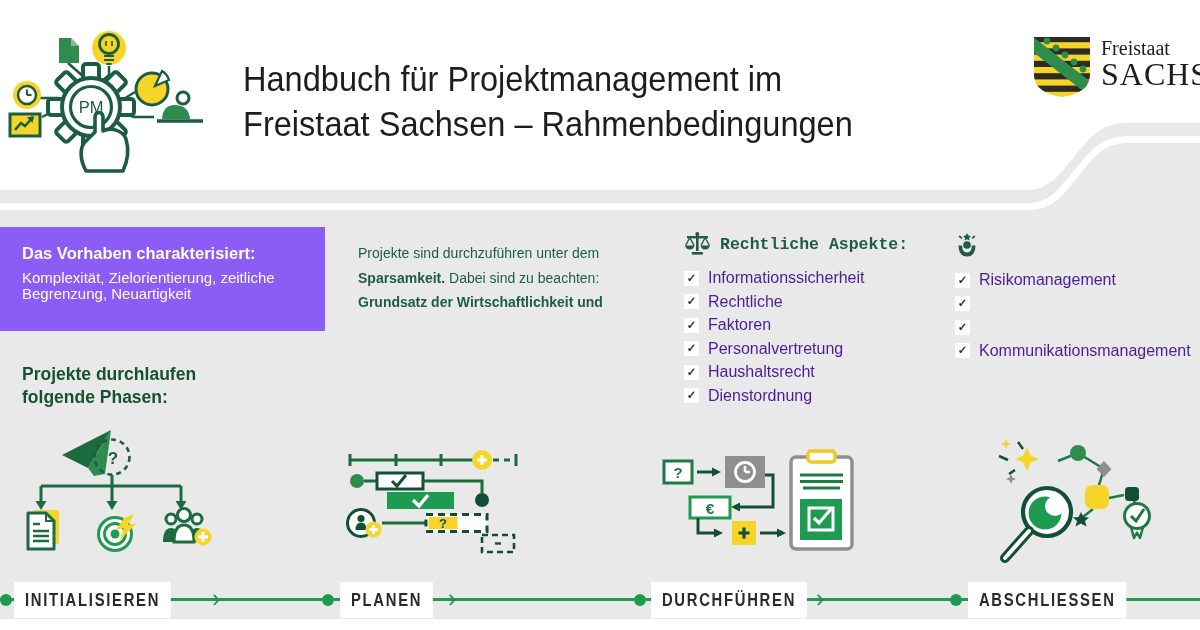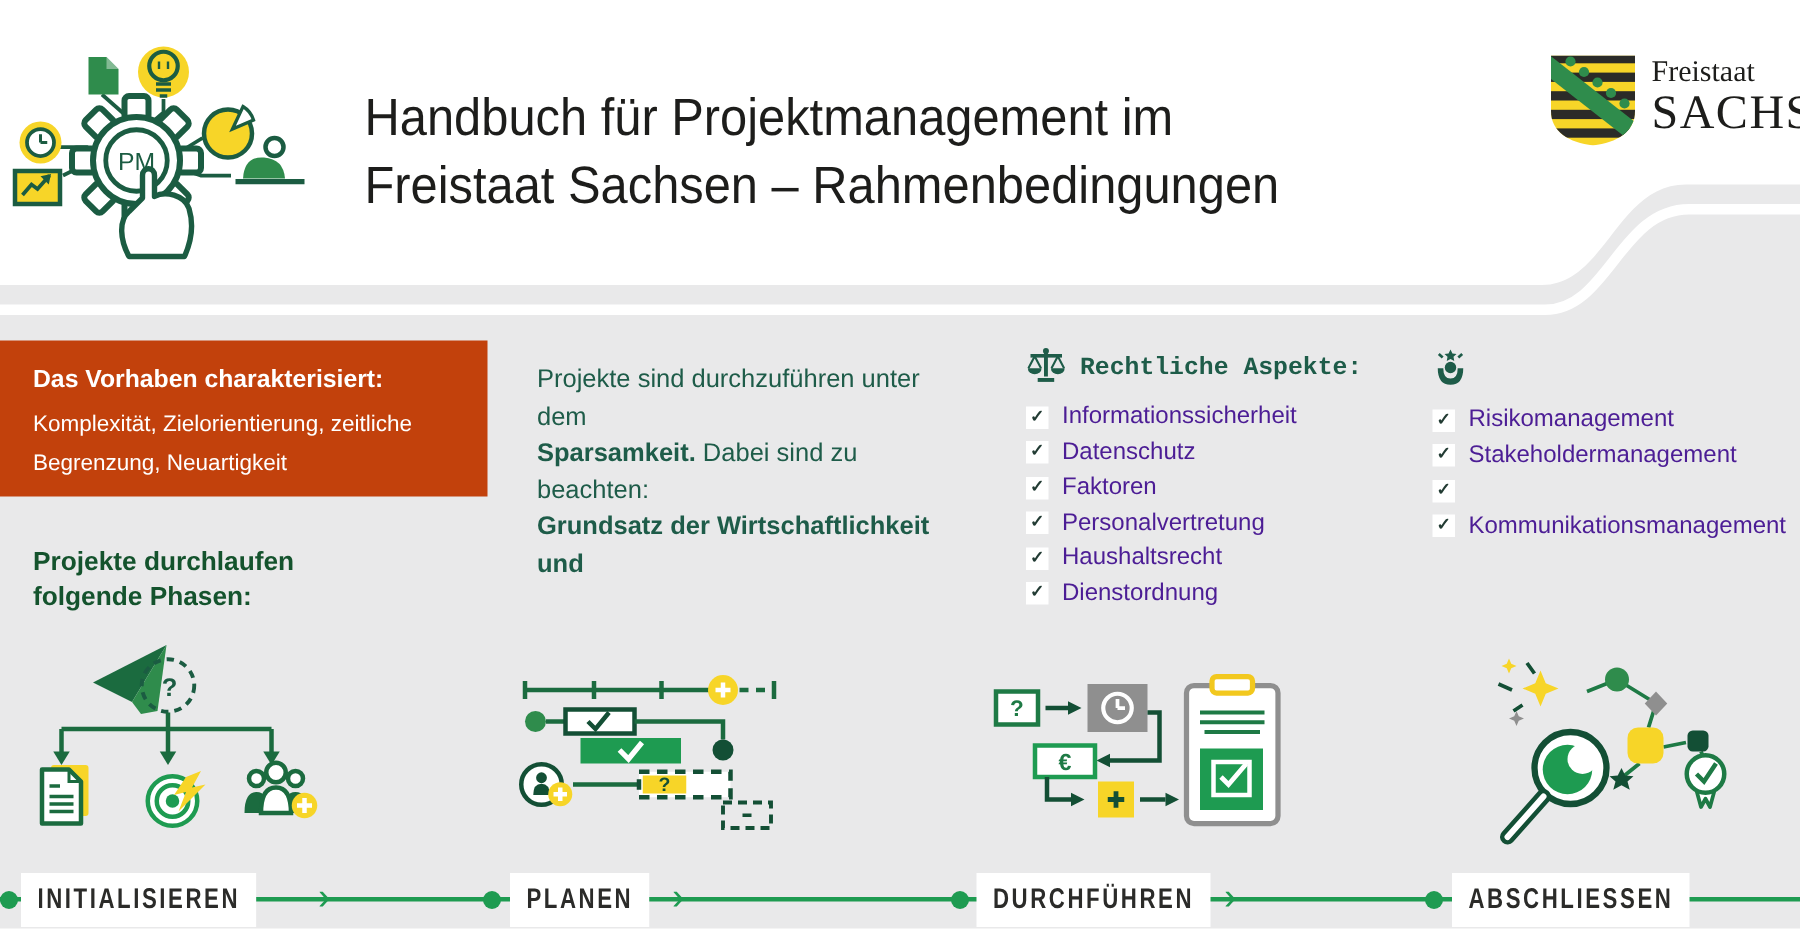--- a/index.html
+++ b/index.html
@@ -21,29 +21,29 @@
     transform:scaleX(.93);transform-origin:0 0;white-space:nowrap;
   }
   .logo{position:absolute;left:1033px;top:36px;display:flex;gap:10px;}
   .logo-text{padding-top:2px;font-family:"Liberation Serif", serif;color:#1d1d1b;white-space:nowrap;}
   .lt1{font-size:20px;line-height:20px;}
   .lt2{font-size:32px;line-height:32px;letter-spacing:1px;}
 
   
   .char-box{
     position:absolute;left:0;top:227px;width:281px;height:69px;
-    background:#c2410c;color:#ffffff;padding:17px 22px 18px 22px;
+    background:#8b5cf6;color:#ffffff;padding:17px 22px 18px 22px;
   }
   .char-box .cb-title{font-size:16.5px;font-weight:bold;margin-bottom:7px;}
-  .char-box .cb-body{font-size:15px;line-height:26px;}
+  .char-box .cb-body{font-size:15px;line-height:16px;}
 
   
   .principle{
     position:absolute;left:358px;top:241px;width:266px;
-    color:#1E5C49;font-size:17px;line-height:24.5px;
+    color:#1E5C49;font-size:14px;line-height:24.5px;
   }
   .principle b{font-weight:bold;}
 
   
   .sect{position:absolute;}
   .sect-head{display:flex;align-items:center;gap:9px;color:#1E5C49;font-weight:bold;font-size:16.5px;font-family:Liberation Mono, monospace;}
   .sect-head .sicon{flex:none;display:block;}
   .chk-list{margin-top:14px;}
   .chk-row{display:flex;align-items:center;gap:9px;margin-bottom:7.5px;height:16px;}
   .cb{
@@ -216,21 +216,21 @@
       </svg>
       <span>Rechtliche Aspekte:</span>
     </div>
     <div class="chk-list">
       <div class="chk-row">
           <span class="cb">✓</span>
           <span class="chk-label">Informationssicherheit</span>
         </div>
       <div class="chk-row">
           <span class="cb">✓</span>
-          <span class="chk-label">Datenschutz</span>
+          <span class="chk-label">Rechtliche</span>
         </div>
       <div class="chk-row">
           <span class="cb">✓</span>
           <span class="chk-label">Faktoren</span>
         </div>
       <div class="chk-row">
           <span class="cb">✓</span>
           <span class="chk-label">Personalvertretung</span>
         </div>
       <div class="chk-row">
@@ -257,21 +257,20 @@
         </g>
       </svg>
     </div>
     <div class="chk-list">
       <div class="chk-row">
           <span class="cb">✓</span>
           <span class="chk-label">Risikomanagement</span>
         </div>
       <div class="chk-row">
           <span class="cb">✓</span>
-          <span class="chk-label">Stakeholdermanagement</span>
         </div>
       <div class="chk-row">
           <span class="cb">✓</span>
         </div>
       <div class="chk-row">
           <span class="cb">✓</span>
           <span class="chk-label">Kommunikationsmanagement</span>
         </div>
     </div>
   </div>

